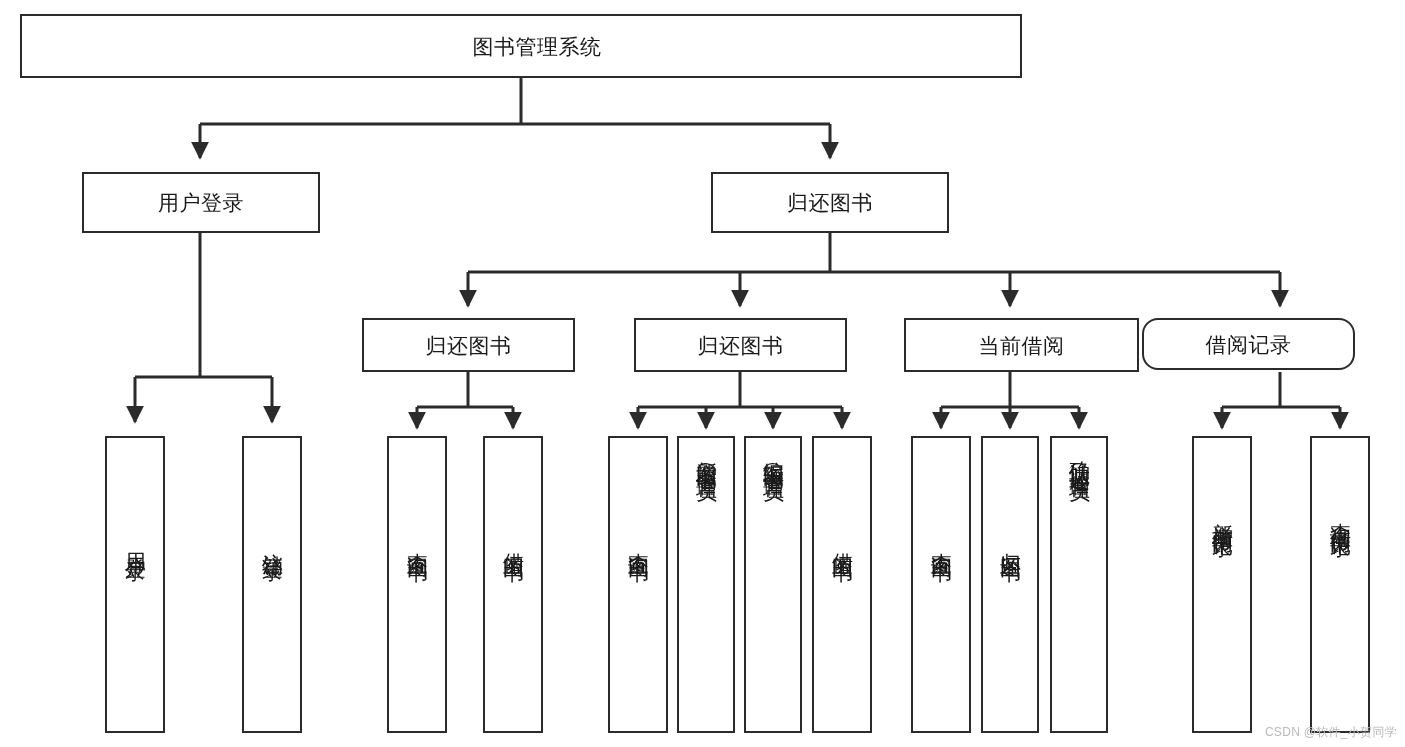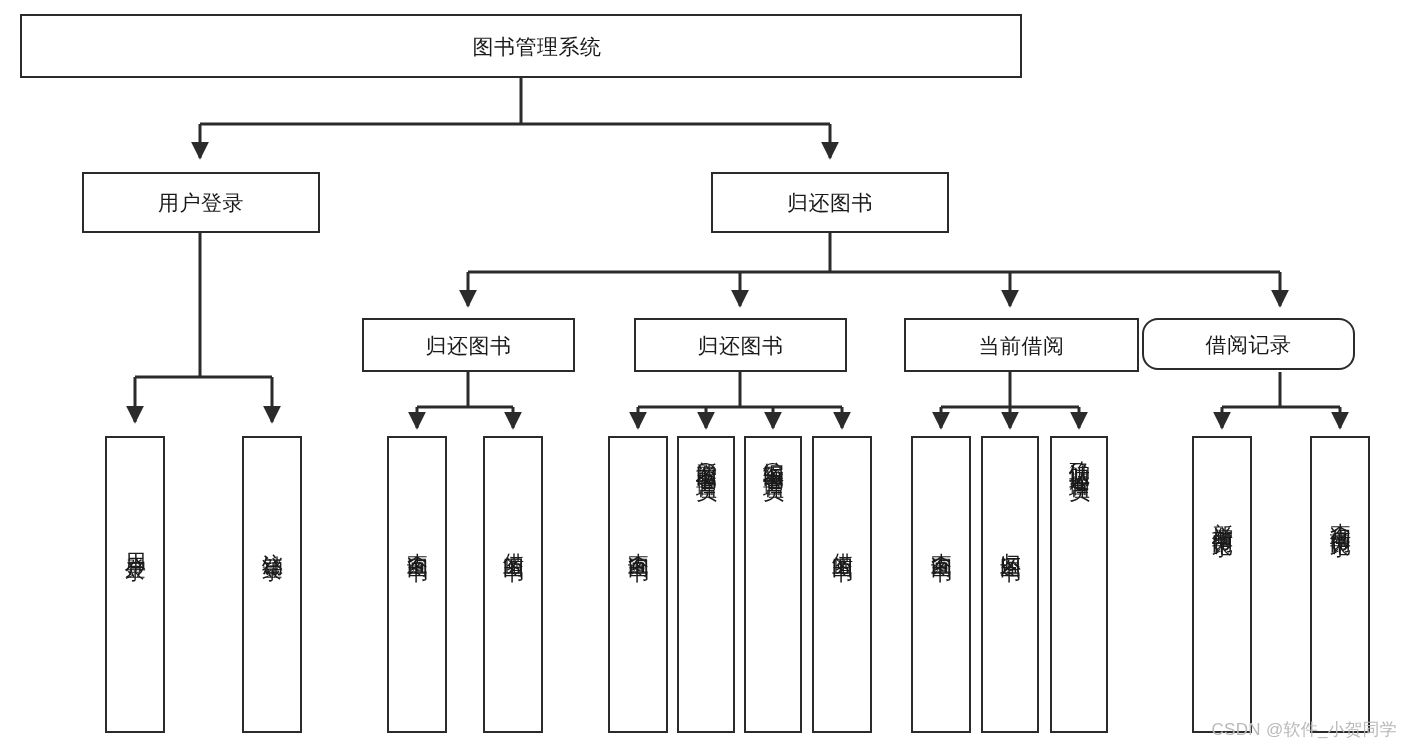--- a/index.html
+++ b/index.html
@@ -63,21 +63,21 @@
   .node-vertical.tall .node-label {
     padding-top: 4px;
   }
   .node-vertical.short .node-label {
     padding-top: 96px;
   }
   #watermark {
     position: absolute;
     right: 8px;
     bottom: 6px;
-    font-size: 17px;
+    font-size: 12px;
     color: #b9b9b9;
     font-family: "Liberation Sans", "DejaVu Sans", sans-serif;
     letter-spacing: 0.3px;
     white-space: nowrap;
     pointer-events: none;
   }
 </style>
 </head>
 <body>
 

